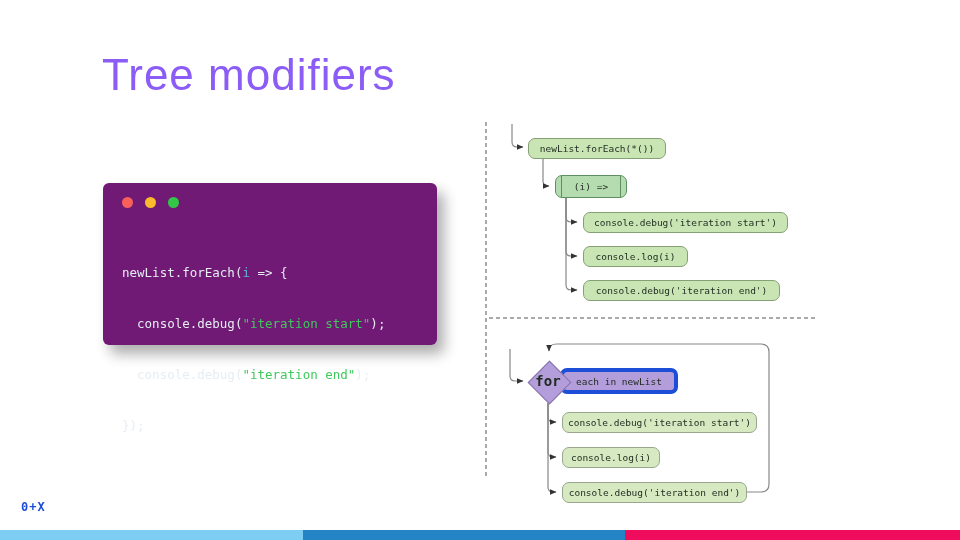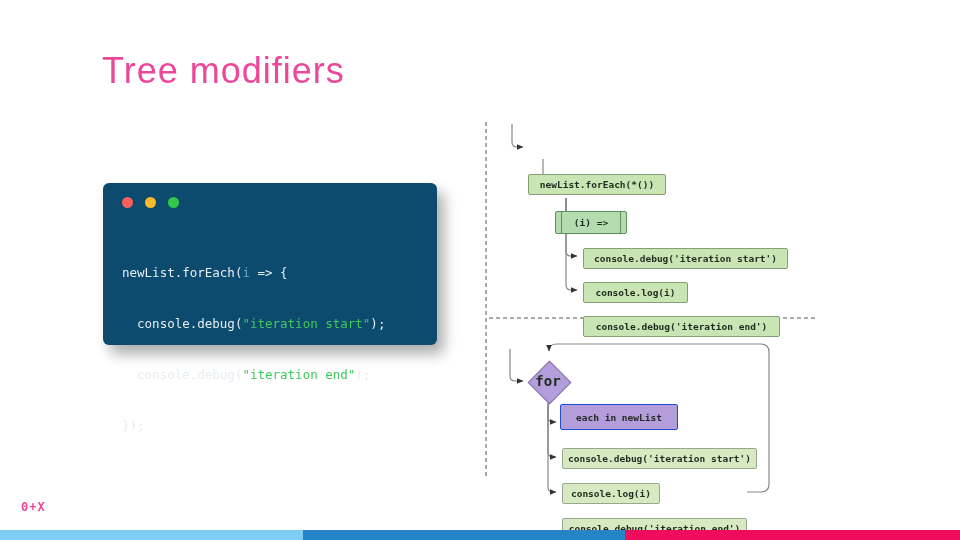--- a/index.html
+++ b/index.html
@@ -1,58 +1,58 @@
 <!DOCTYPE html>
 <html><head>
 <meta charset="utf-8">
 <style>
   html,body{margin:0;padding:0;}
   body{width:960px;height:540px;position:relative;background:#ffffff;overflow:hidden;
        font-family:"Liberation Sans",sans-serif;}
 
   
-  .slide-title{position:absolute;left:102px;top:50px;font-size:36px;font-weight:300;
-       color:#ec4899;letter-spacing:1px;}
+  .slide-title{position:absolute;left:102px;top:50px;font-size:44px;font-weight:300;
+       color:#8b5cf6;letter-spacing:1px;}
 
   
   .code-window{position:absolute;left:103px;top:183px;width:334px;height:162px;
-       background:#0c4a6e;border-radius:6px;box-shadow:7px 9px 14px rgba(0,0,0,.32);
+       background:#701a75;border-radius:6px;box-shadow:7px 9px 14px rgba(0,0,0,.32);
        box-sizing:border-box;padding:14px 0 0 19px;}
   .dots{display:flex;gap:12px;}
   .dot{width:11px;height:11px;border-radius:50%;}
   .dot-red{background:#f9605a;}
   .dot-yellow{background:#fbba2d;}
   .dot-green{background:#33c748;}
   .code{margin-top:22px;font-family:"DejaVu Sans Mono","Liberation Mono",monospace;
        font-size:12.5px;line-height:17px;color:#e6edf3;white-space:pre;}
   .code .string{color:#3fc95c;}
   .code .var{color:#61afd1;}
 
   
   .node{position:absolute;box-sizing:border-box;display:flex;align-items:center;
        justify-content:center;font-family:"DejaVu Sans Mono","Liberation Mono",monospace;
-       font-size:9.5px;font-weight:bold;color:#1f2a1f;border-radius:2px;white-space:nowrap;margin-top:36px;}
+       font-size:9.5px;font-weight:normal;color:#1f2a1f;border-radius:7px;white-space:nowrap;}
   .node-green-top{background:#c9e5b4;border:1px solid #86a076;}
   .node-sub{background:#b5dcb0;border:1px solid #5e8f63;}
   .node-sub .bar{position:absolute;top:0;bottom:0;width:1px;background:#5e8f63;}
   .node-sub .bar.left{left:5px;} .node-sub .bar.right{right:5px;}
   .node-green-bot{background:#d6e9c1;border:1px solid #98a78e;}
-  .node-purple-rect{background:#b39ddb;border:1px solid #1d4ed8;z-index:1;}
+  .node-purple-rect{background:#b39ddb;border:4px solid #1d4ed8;z-index:1;}
   .diamond{position:absolute;left:534px;top:367px;width:29px;height:29px;
        background:#b39ddb;border:1px solid #8574ab;transform:rotate(45deg);z-index:2;}
   .diamond-label{position:absolute;left:529px;top:371px;width:38px;height:20px;z-index:3;
        display:flex;align-items:center;justify-content:center;
        font-family:"DejaVu Sans Mono","Liberation Mono",monospace;font-size:14px;
        font-weight:bold;color:#1f2a1f;}
 
   svg.connectors{position:absolute;left:0;top:0;pointer-events:none;}
 
   
   .logo{position:absolute;left:21px;top:500px;font-family:"DejaVu Sans Mono","Liberation Mono",monospace;
-       font-size:12px;font-weight:bold;color:#ec4899;letter-spacing:1px;}
+       font-size:12px;font-weight:bold;color:#1d4ed8;letter-spacing:1px;}
   .footer-bar{position:absolute;left:0;bottom:0;width:960px;height:10px;display:flex;}
   .bar-seg1{width:303px;background:#7ecef4;}
   .bar-seg2{width:322px;background:#2484c6;}
   .bar-seg3{width:335px;background:#ef0c5c;}
 </style>
 </head>
 <body>
 
 <div class="slide-title">Tree modifiers</div>
 

